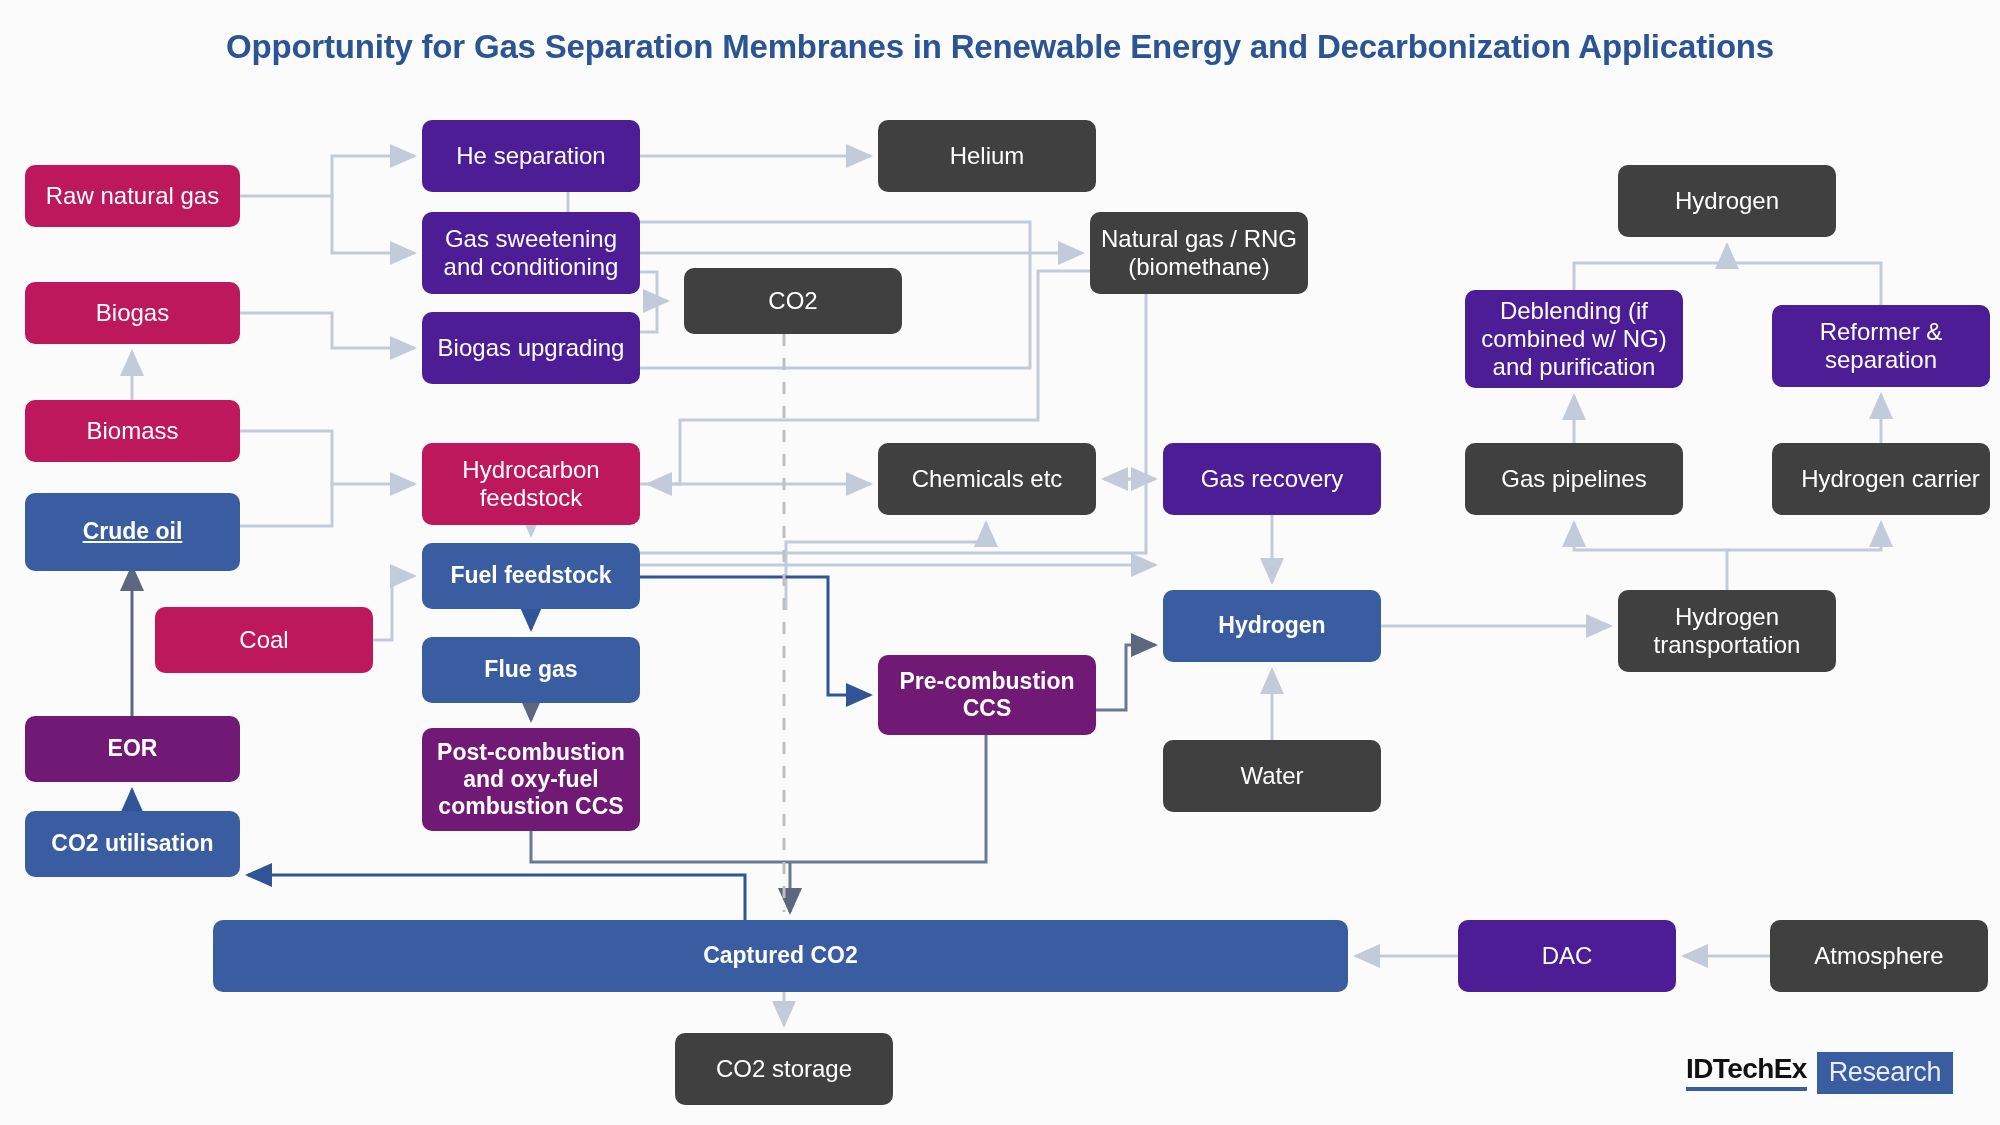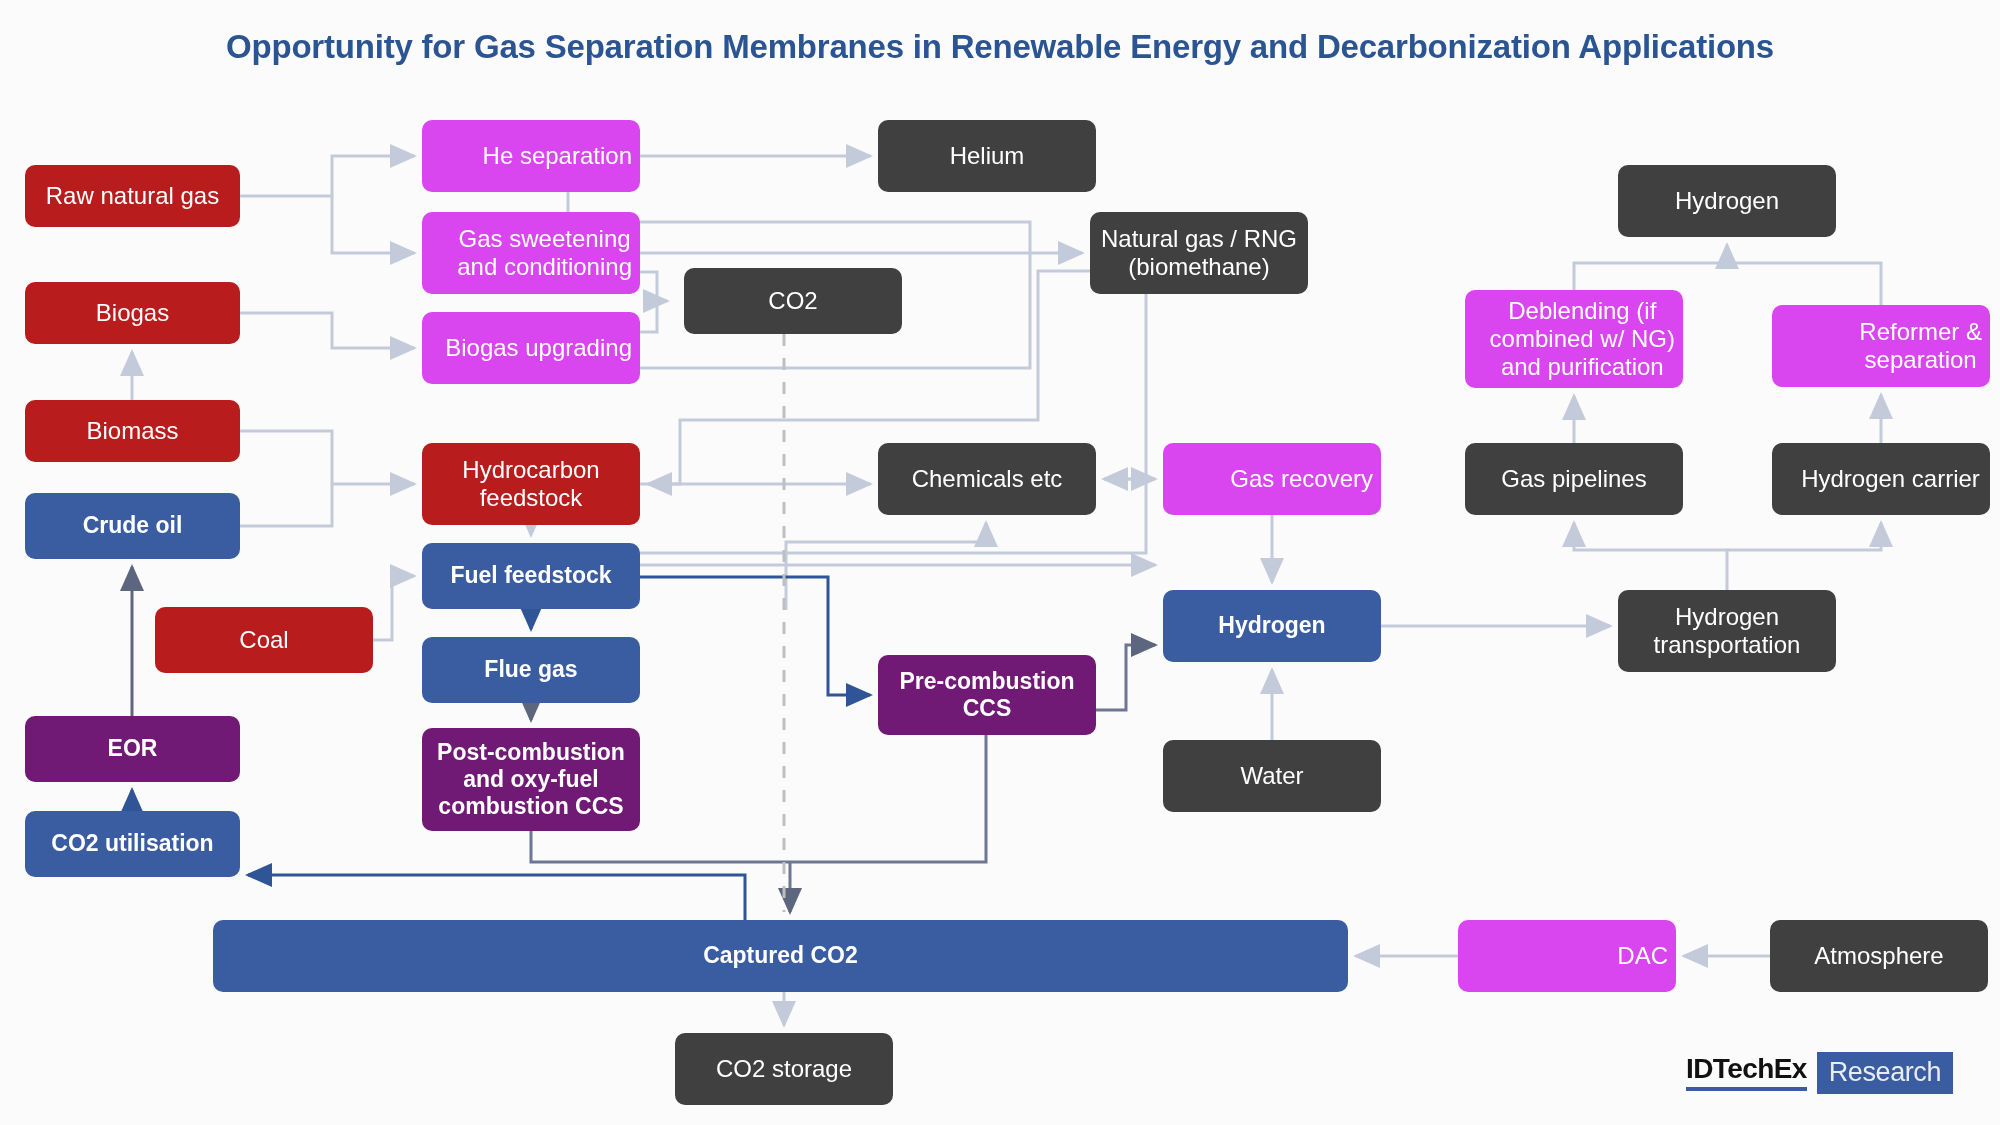--- a/index.html
+++ b/index.html
@@ -10,22 +10,22 @@
     font-size:33px;font-weight:bold;color:#2b5493;letter-spacing:-0.2px;
   }
   svg#flow{position:absolute;left:0;top:0;width:2000px;height:1125px;}
   .nodebox{position:absolute;border-radius:10px;display:flex;align-items:center;
     justify-content:center;text-align:center;color:#ffffff;line-height:1.18;
     box-sizing:border-box;padding:4px 8px;}
   .f24{font-size:24px;}
   .f23{font-size:23px;}
   .b{font-weight:bold;}
   
-  .c-lightblue{background:#b91c1c;}
-  .c-lightgray{background:#d946ef;justify-content:flex-end;}
+  .c-lightblue{background:#be185d;}
+  .c-lightgray{background:#4c1d95;}
   .c-darkblue{background:#3a5ca0;}
   .c-slate{background:#701a75;}
   .c-paleblue{background:#404040;}
   #logo{position:absolute;left:1686px;top:1052px;width:270px;height:42px;
         display:flex;align-items:stretch;}
   #logo-left{display:flex;flex-direction:column;justify-content:center;
     padding-right:10px;}
   #logo-word{font-size:28px;font-weight:bold;color:#111111;letter-spacing:-0.6px;
     line-height:1;}
   #logo-rule{height:4px;background:#3a5ca0;margin-top:4px;width:100%;}
@@ -155,21 +155,21 @@
 <div id="nodes-layer">
     <div class="nodebox c-lightblue f24" style="left: 25px; top: 165px; width: 215px; height: 62px;">
       <span style="white-space: pre-line;">Raw natural gas</span>
     </div>
     <div class="nodebox c-lightblue f24" style="left: 25px; top: 282px; width: 215px; height: 62px;">
       <span style="white-space: pre-line;">Biogas</span>
     </div>
     <div class="nodebox c-lightblue f24" style="left: 25px; top: 400px; width: 215px; height: 62px;">
       <span style="white-space: pre-line;">Biomass</span>
     </div>
-    <div class="nodebox c-darkblue f23 b" style="left: 25px; top: 493px; width: 215px; height: 66px;">
+    <div class="nodebox c-darkblue f23 b" style="left: 25px; top: 493px; width: 215px; height: 78px; text-decoration: underline;">
       <span style="white-space: pre-line;">Crude oil</span>
     </div>
     <div class="nodebox c-slate f23 b" style="left: 25px; top: 716px; width: 215px; height: 66px;">
       <span style="white-space: pre-line;">EOR</span>
     </div>
     <div class="nodebox c-darkblue f23 b" style="left: 25px; top: 811px; width: 215px; height: 66px;">
       <span style="white-space: pre-line;">CO2 utilisation</span>
     </div>
     <div class="nodebox c-lightblue f24" style="left: 155px; top: 607px; width: 218px; height: 66px;">
       <span style="white-space: pre-line;">Coal</span>

